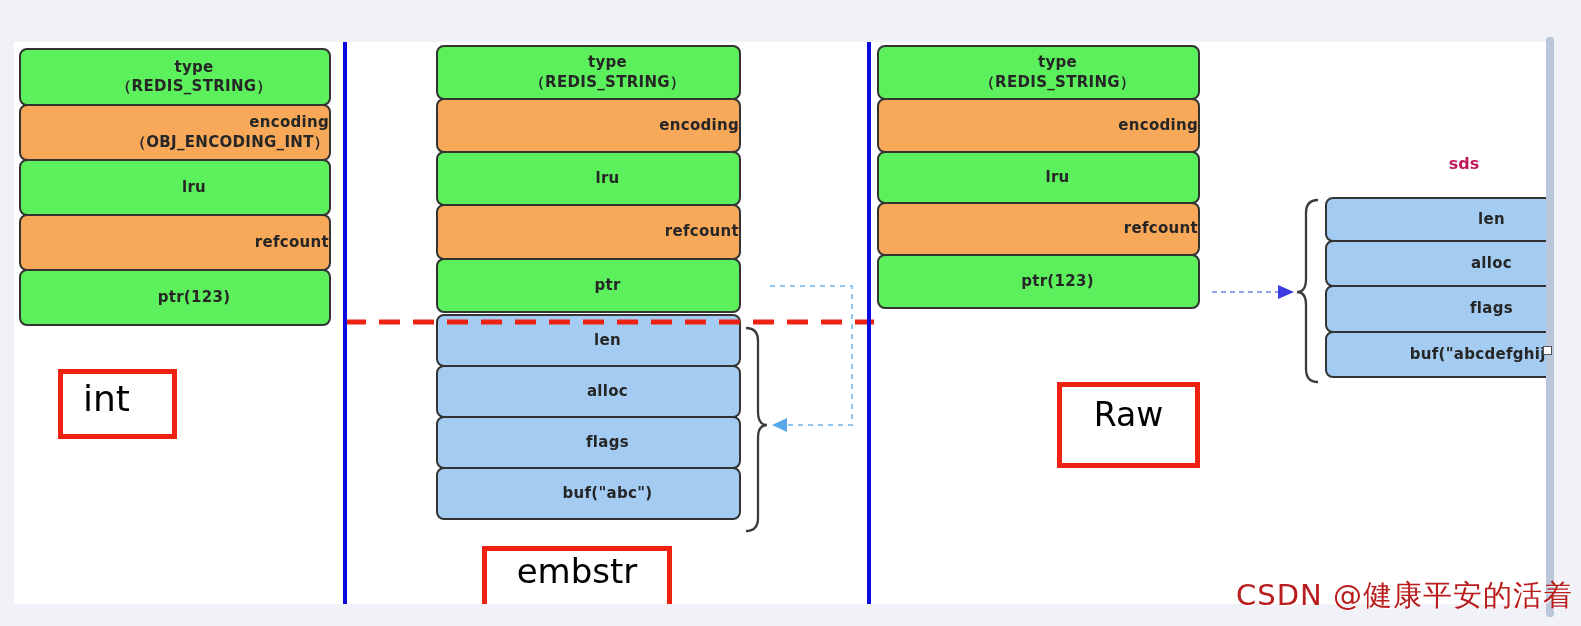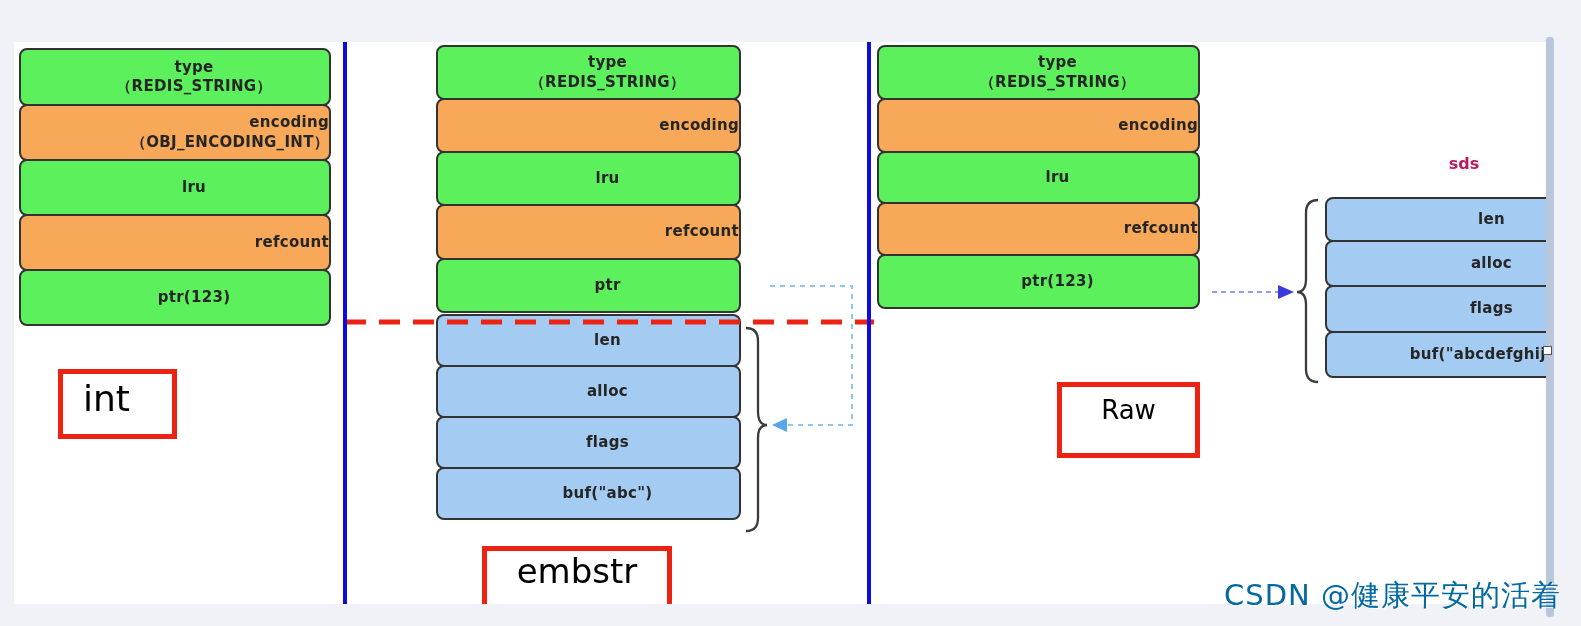--- a/index.html
+++ b/index.html
@@ -25,36 +25,36 @@
   .row.green{background:var(--green,#5CF05C);}
   .row.orange{background:var(--orange,#F7A858);align-items:flex-end;}
   .row.blue{background:var(--cellblue,#A4CCF3);}
   .row.gap{margin-top:1px;}
   .tag{
     position:absolute;box-sizing:border-box;border:5px solid var(--red,#EE2213);
     background:#fff;color:#000000;z-index:8;
   }
   .tag-int{left:44px;top:327px;width:119px;height:70px;font-size:36px;padding:4px 0 0 20px;}
   .tag-embstr{left:444px;top:504px;width:190px;height:64px;font-size:34px;text-align:center;line-height:40px;margin-left:24px;}
-  .tag-raw{left:1043px;top:340px;width:143px;height:76px;font-size:26px;text-align:center;padding-top:8px;}
+  .tag-raw{left:1043px;top:340px;width:143px;height:86px;font-size:33px;text-align:center;padding-top:8px;}
   .sds-title{
     position:absolute;left:1370px;top:112px;width:160px;z-index:2;
     text-align:center;font-size:16px;font-weight:bold;color:#be185d;
   }
   .scrollbar{
     position:absolute;left:1546px;top:37px;width:8px;height:580px;
     background:var(--scrollbar,#BAC7DB);border-radius:3px;z-index:12;
   }
   .resize-handle{
     position:absolute;left:1543px;top:346px;width:9px;height:9px;
     background:#fff;border:1px solid #555;box-sizing:border-box;z-index:13;
   }
   .watermark{
-    position:absolute;right:20px;top:576px;z-index:14;
-    font-size:29px;letter-spacing:1px;color:#0369a1;
+    position:absolute;right:8px;top:576px;z-index:14;
+    font-size:29px;letter-spacing:1px;color:#b91c1c;
     text-shadow:1px 1px 0 rgba(255,255,255,.9);
   }
 </style>
 </head>
 <body>
 
 <div class="canvas">
 
   <div class="col" style="left:5px;top:6px;width:312px">
     <div class="row green" style="height:58px">

